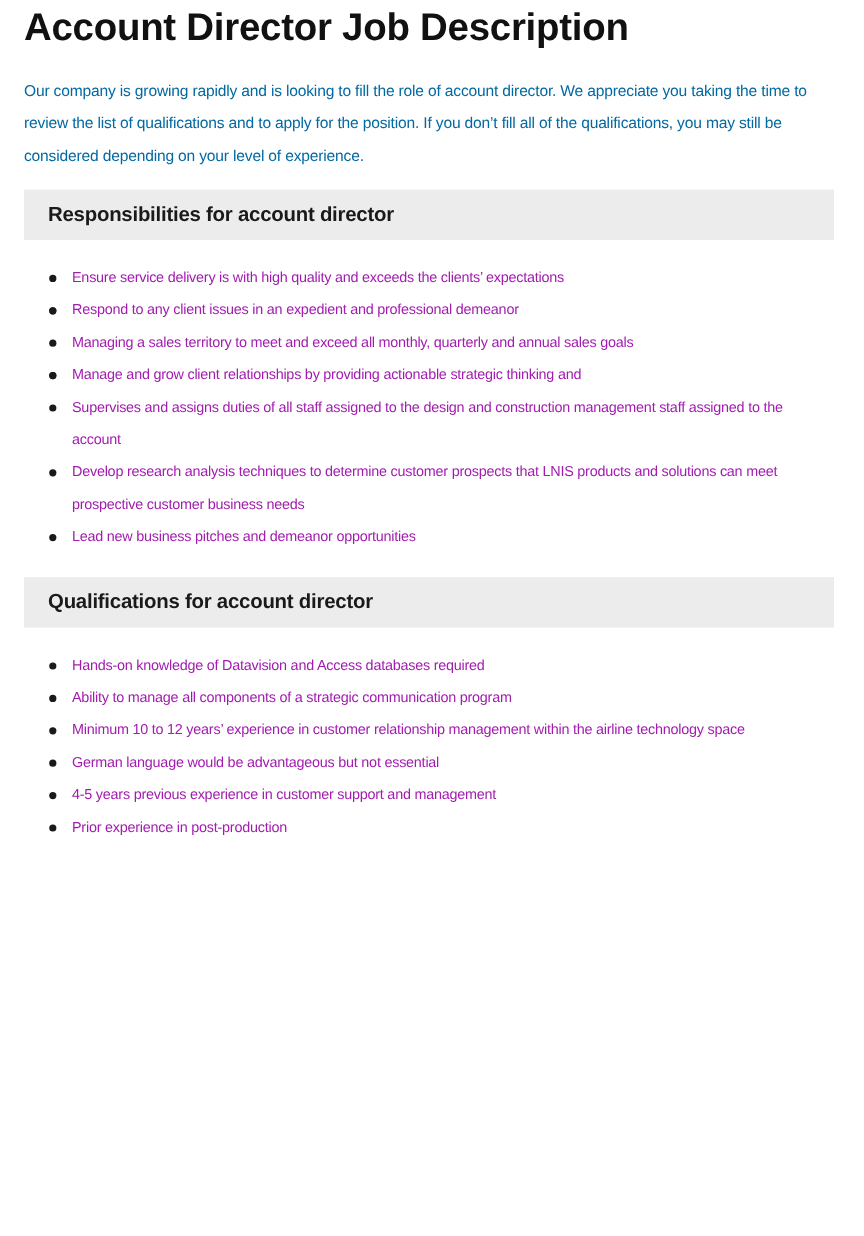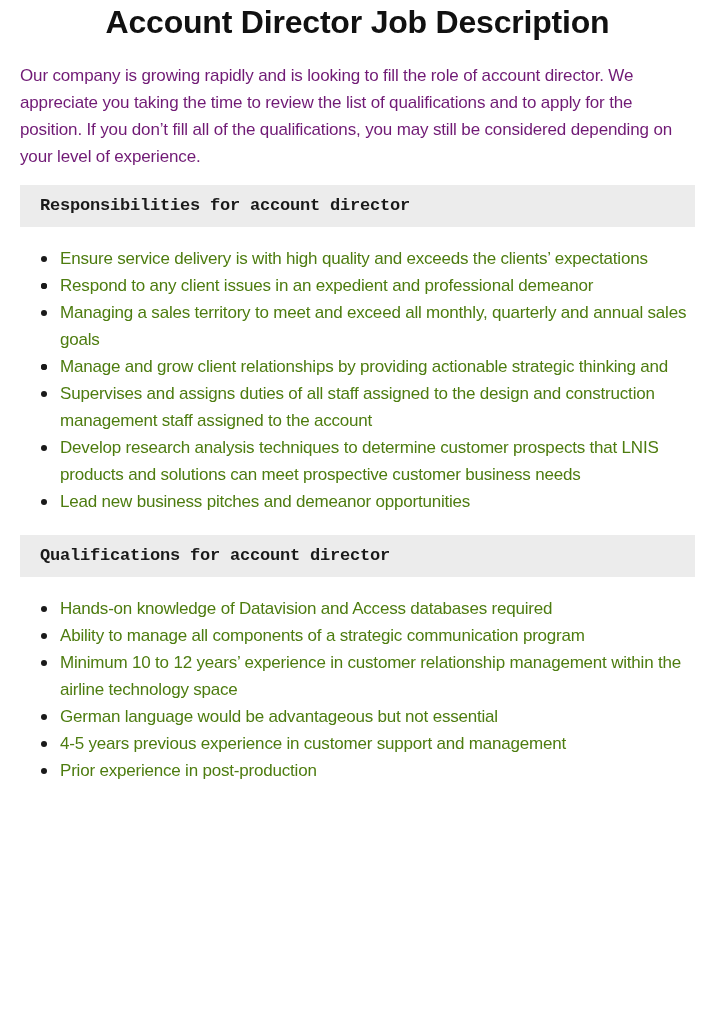--- a/index.html
+++ b/index.html
@@ -16,55 +16,54 @@
     }
     .page {
       position: relative;
       padding: 0 25px 0 20px;
     }
     h1.title {
       margin: 0;
       padding-top: 2px;
       height: 44px;
       line-height: 40px;
-      text-align: center;
+      text-align: left;
       font-size: 32px;
       font-weight: bold;
       color: #111111;
       letter-spacing: -0.2px;
     }
     .intro {
       margin: 16px 0 0 0;
-      font-size: 17px;
+      font-size: 13px;
       line-height: 27px;
-      color: #701a75;
+      color: #0369a1;
       letter-spacing: -0.15px;
     }
     .section-header {
       margin-top: 15px;
       background: #ececec;
       height: 42px;
       line-height: 42px;
       padding-left: 20px;
       font-size: 17px;
       font-weight: bold;
       color: #1a1a1a;
       letter-spacing: -0.2px;
-      font-family: Liberation Mono, monospace;
     }
     ul.bullets {
       margin: 18px 0 0 0;
       padding-left: 40px;
       list-style: none;
     }
     ul.bullets li {
       position: relative;
-      font-size: 17px;
+      font-size: 12px;
       line-height: 27px;
-      color: #4d7c0f;
+      color: #a21caf;
       letter-spacing: -0.2px;
     }
     ul.bullets li .bullet {
       position: absolute;
       left: -19px;
       top: 11px;
       width: 6px;
       height: 6px;
       border-radius: 50%;
       background: #1a1a1a;

